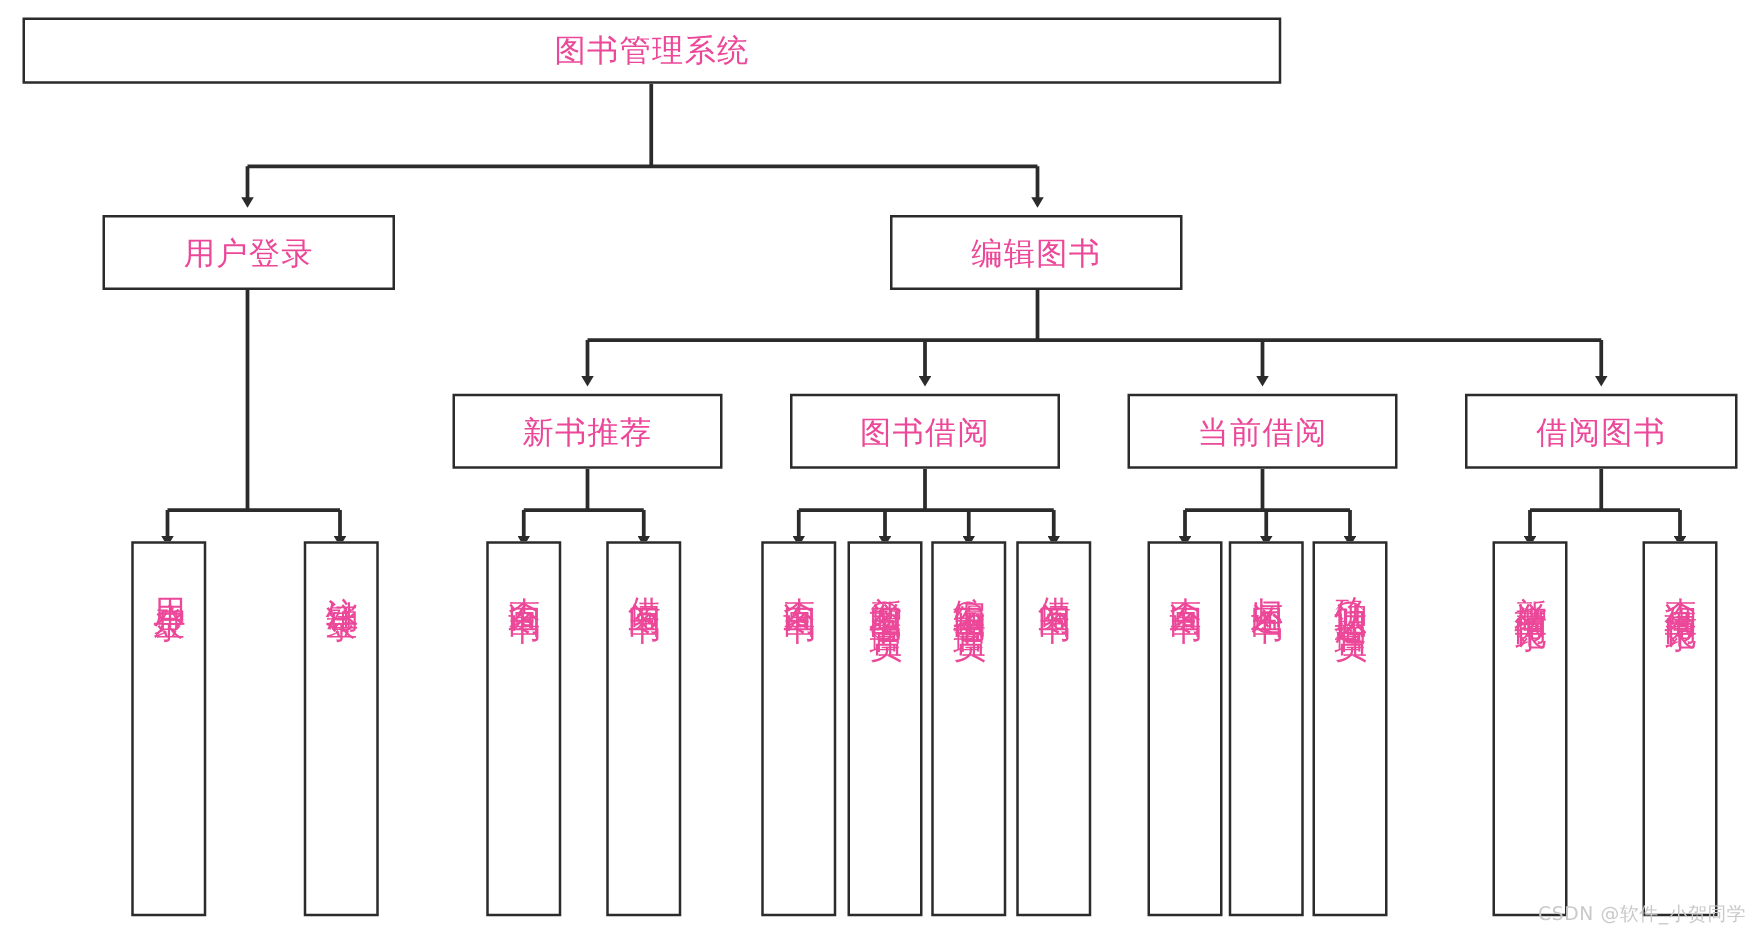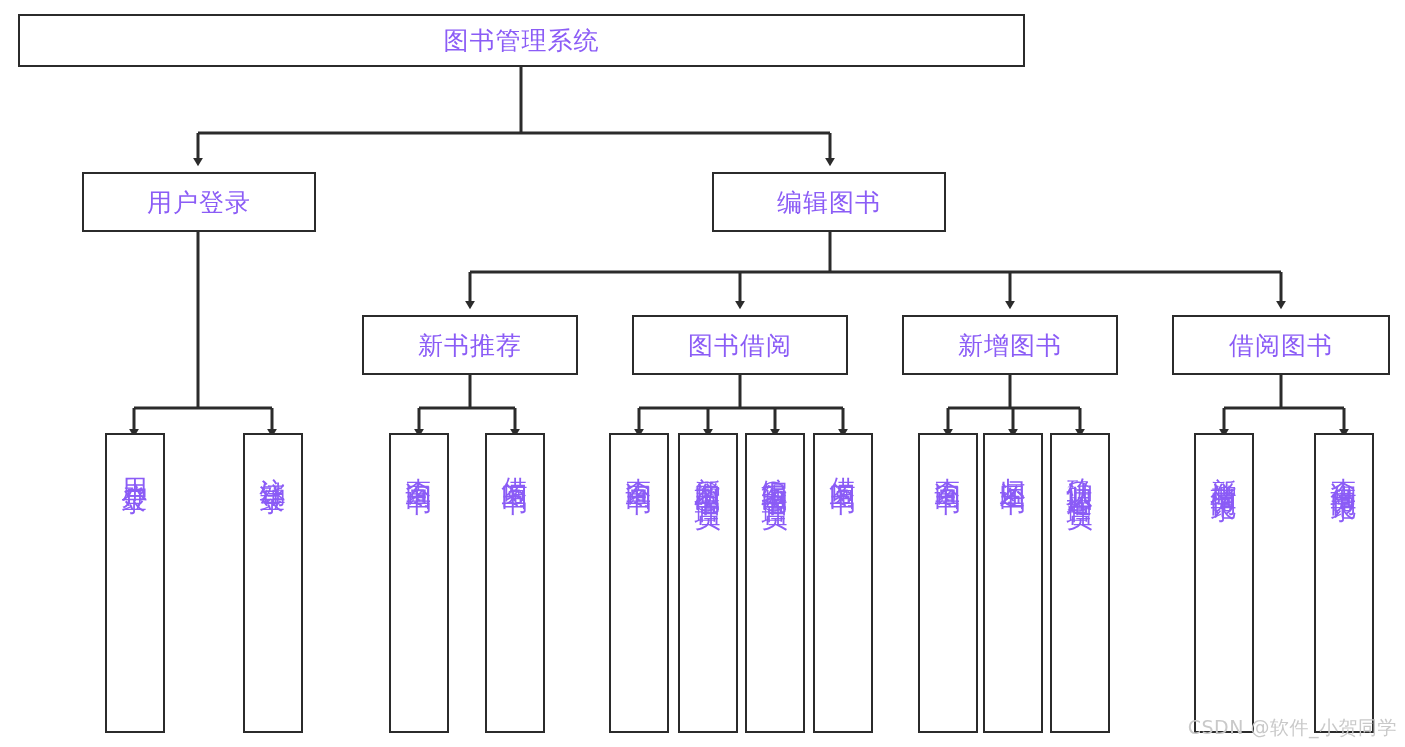--- a/index.html
+++ b/index.html
@@ -26,21 +26,21 @@
     pointer-events: none;
   }
   .node {
     position: absolute;
     box-sizing: border-box;
     background: #ffffff;
     border: 2.5px solid #2b2b2b;
     display: flex;
     align-items: center;
     justify-content: center;
-    color: #8b5cf6;
+    color: #ec4899;
   }
   .node .label {
     display: block;
     text-align: center;
     line-height: 1.16;
   }
   .node.horiz .label {
     font-size: 25px;
     letter-spacing: 1px;
   }
@@ -58,21 +58,21 @@
     text-orientation: upright;
     font-size: 26px;
     line-height: 1.08;
     letter-spacing: 4px;
     white-space: nowrap;
   }
   .watermark {
     position: absolute;
     right: 8px;
     bottom: 6px;
-    font-size: 19px;
+    font-size: 15px;
     color: #c9c9c9;
     letter-spacing: 0.5px;
     white-space: nowrap;
     user-select: none;
     margin-top: 37px;
   }
 </style>
 </head>
 <body>
 
@@ -139,21 +139,21 @@
     <span class="label">编辑图书</span>
   </div>
 
   <div class="node horiz" style="left:632px; top:315px; width:216px; height:60px;">
     <span class="label">图书借阅</span>
   </div>
   <div class="node horiz" style="left:362px; top:315px; width:216px; height:60px;">
     <span class="label">新书推荐</span>
   </div>
   <div class="node horiz" style="left:902px; top:315px; width:216px; height:60px;">
-    <span class="label">新增图书</span>
+    <span class="label">当前借阅</span>
   </div>
   <div class="node horiz" style="left:1172px; top:315px; width:218px; height:60px;">
     <span class="label">借阅图书</span>
   </div>
 
   <div class="node vert" style="left:105px; top:433px; width:60px; height:300px;">
     <span class="label">用户登录</span>
   </div>
   <div class="node vert" style="left:243px; top:433px; width:60px; height:300px;">
     <span class="label">注销登录</span>

